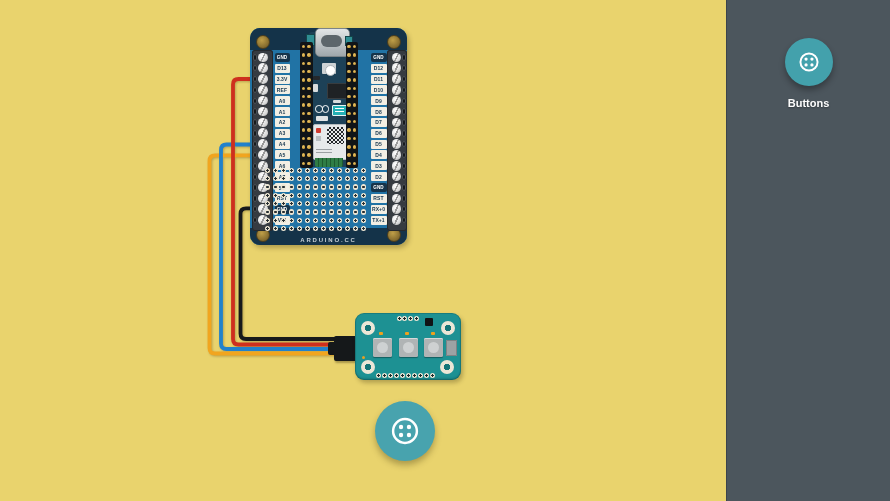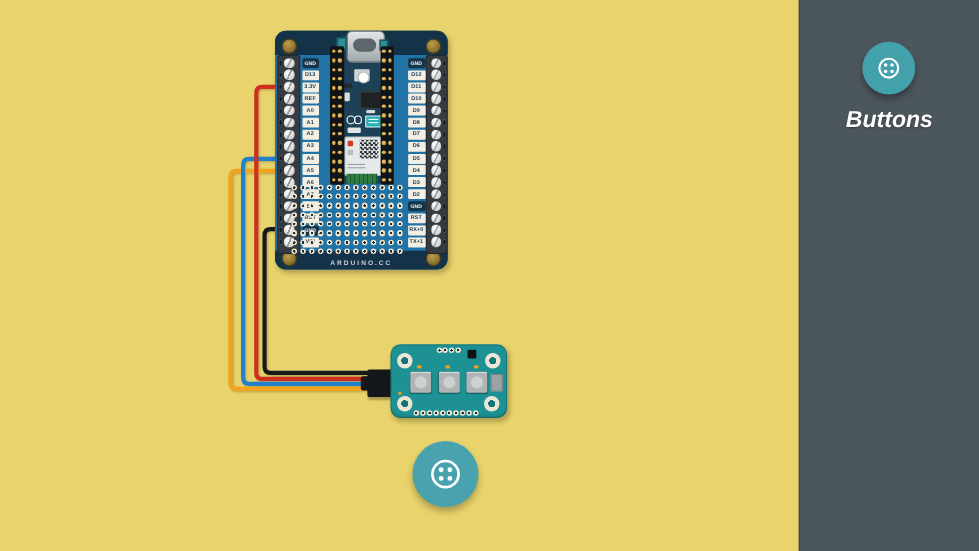--- a/index.html
+++ b/index.html
@@ -96,22 +96,22 @@
   
   .fab{position:absolute;left:375px;top:401px;width:60px;height:60px;border-radius:50%;background:#48a3ae;
        box-shadow:0 4px 6px rgba(60,48,12,.35);display:flex;align-items:center;justify-content:center;
        cursor:pointer;}
   
   .sidebar{width:164px;height:501px;background:#4c565d;border-left:1px solid #3c444a;box-sizing:border-box;
            display:flex;flex-direction:column;align-items:center;}
   .side-item{margin-top:38px;display:flex;flex-direction:column;align-items:center;cursor:pointer;}
   .icon-circle{width:48px;height:48px;border-radius:50%;background:#43a1ac;
                box-shadow:0 4px 6px rgba(0,0,0,.32);display:flex;align-items:center;justify-content:center;}
-  .side-label{margin-top:11px;font-size:21px;font-weight:bold;color:#fdfdfd;
-              text-shadow:0 1px 2px rgba(0,0,0,.35);font-style:italic;}
+  .side-label{margin-top:11px;font-size:11px;font-weight:bold;color:#fdfdfd;
+              text-shadow:0 1px 2px rgba(0,0,0,.35);}
 </style>
 </head>
 <body>
 
 <div class="app">
   <div class="stage" style="background: rgb(233, 211, 109);">
 
     <svg class="wires" width="726" height="501" viewBox="0 0 726 501">
       <path fill="none" stroke-width="3.8" d="M252,155.3 H215 Q209.5,155.3 209.5,160.8 V348 Q209.5,353.5 215,353.5 H344" stroke="#f1a51f"></path>
       <path fill="none" stroke-width="3.8" d="M252,144.5 H226.5 Q221,144.5 221,150 V343.5 Q221,349 226.5,349 H344" stroke="#2181cc"></path>

